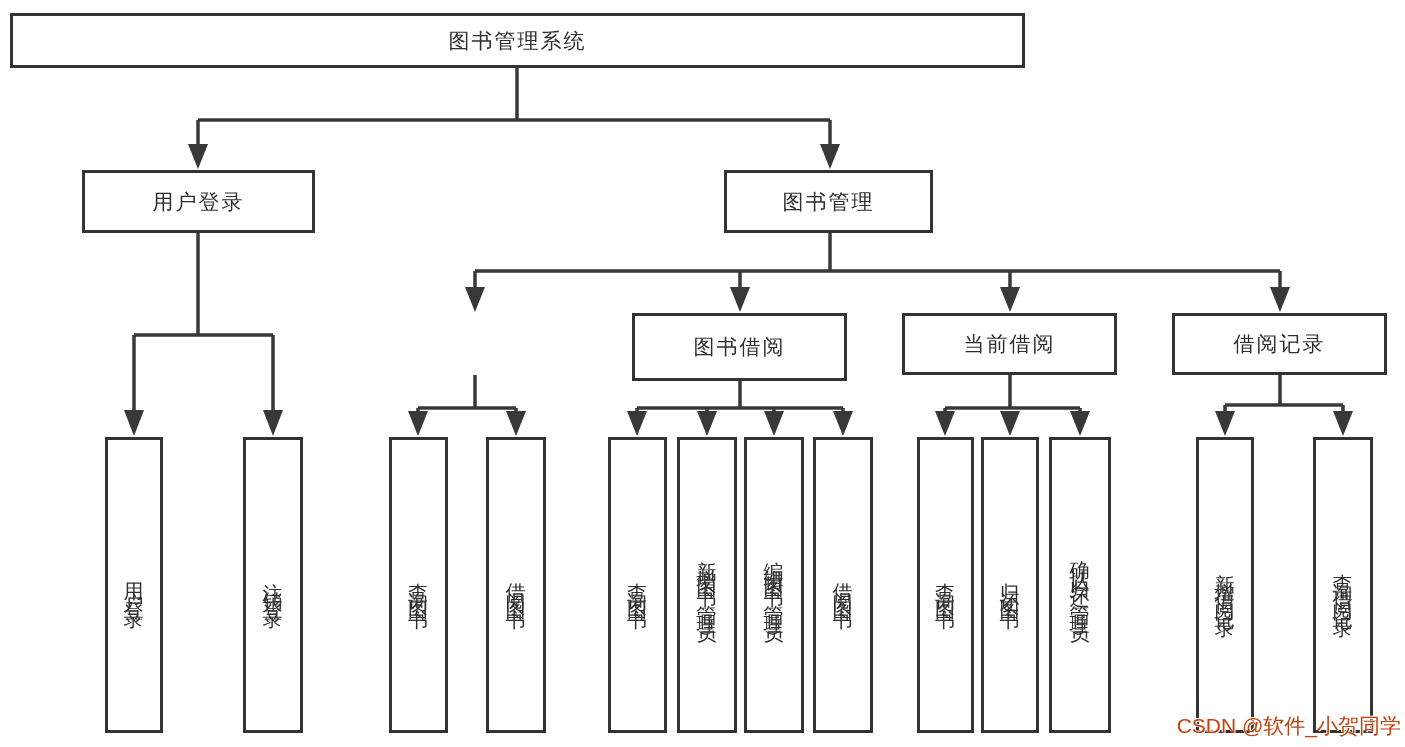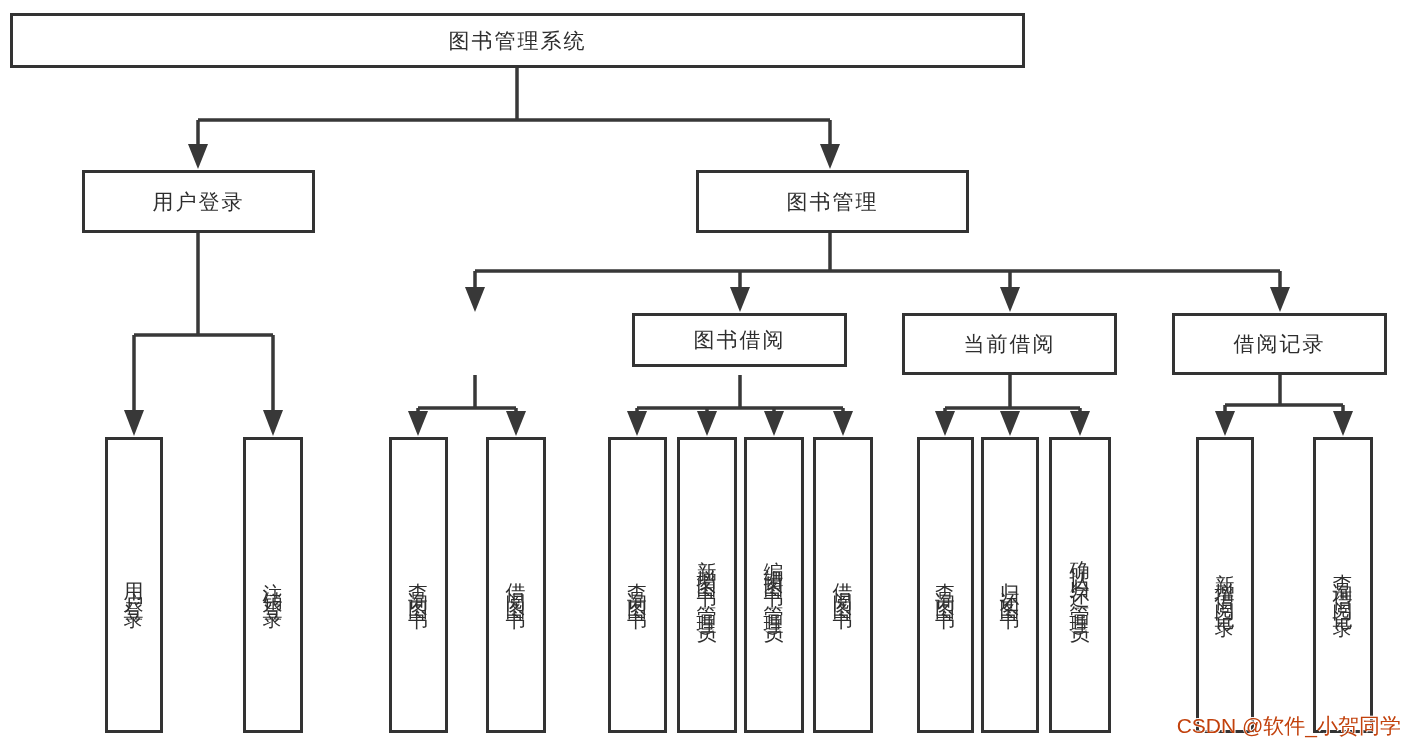--- a/index.html
+++ b/index.html
@@ -106,25 +106,25 @@
     </g>
   </svg>
 
   <div class="box" style="left:10px; top:13px; width:1015px; height:55px;">
     <span class="h-label">图书管理系统</span>
   </div>
 
   <div class="box" style="left:82px; top:170px; width:233px; height:63px;">
     <span class="h-label">用户登录</span>
   </div>
-  <div class="box" style="left:696px; top:170px; width:273px; height:63px;">
+  <div class="box" style="left:724px; top:170px; width:209px; height:63px;">
     <span class="h-label">图书管理</span>
   </div>
 
-  <div class="box" style="left:632px; top:313px; width:215px; height:54px;">
+  <div class="box" style="left:632px; top:313px; width:215px; height:68px;">
     <span class="h-label">图书借阅</span>
   </div>
   <div class="box" style="left:902px; top:313px; width:215px; height:62px;">
     <span class="h-label">当前借阅</span>
   </div>
   <div class="box" style="left:1172px; top:313px; width:215px; height:62px;">
     <span class="h-label">借阅记录</span>
   </div>
 
   <div class="box leaf" style="left:105px; width:58px;">

